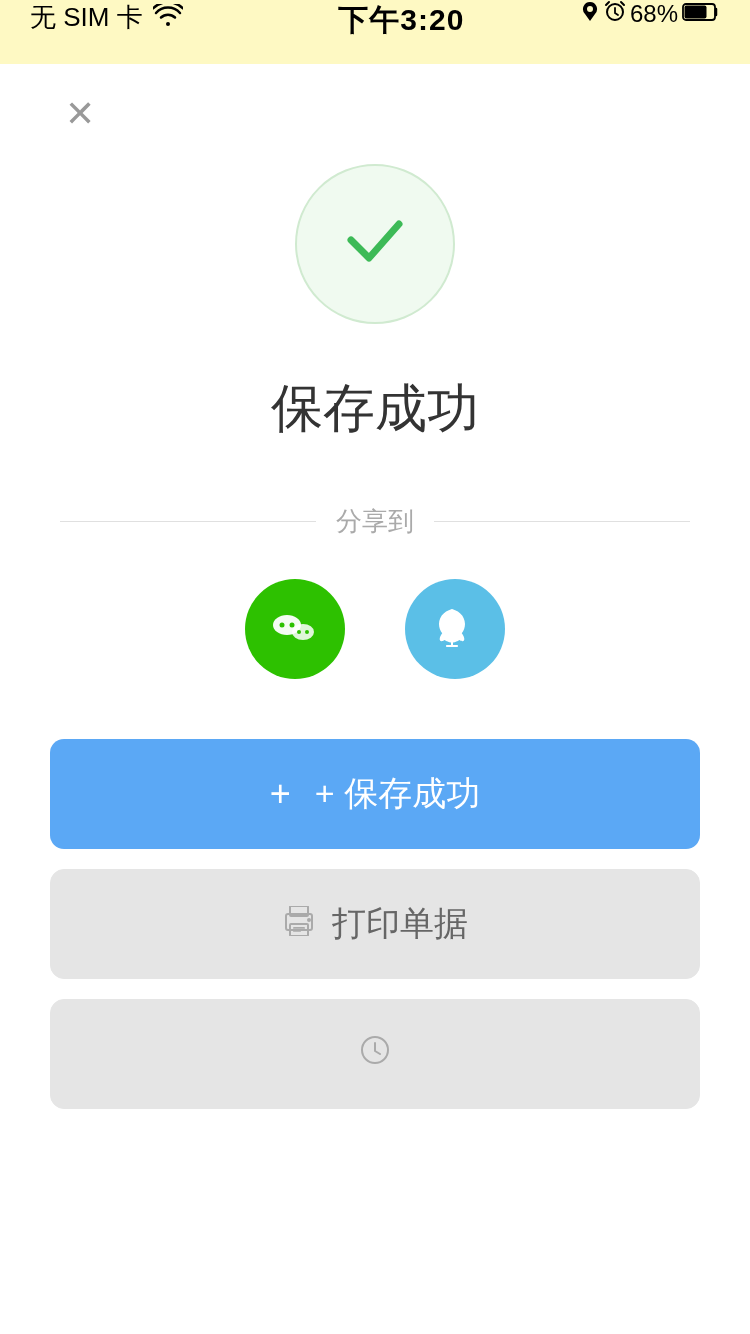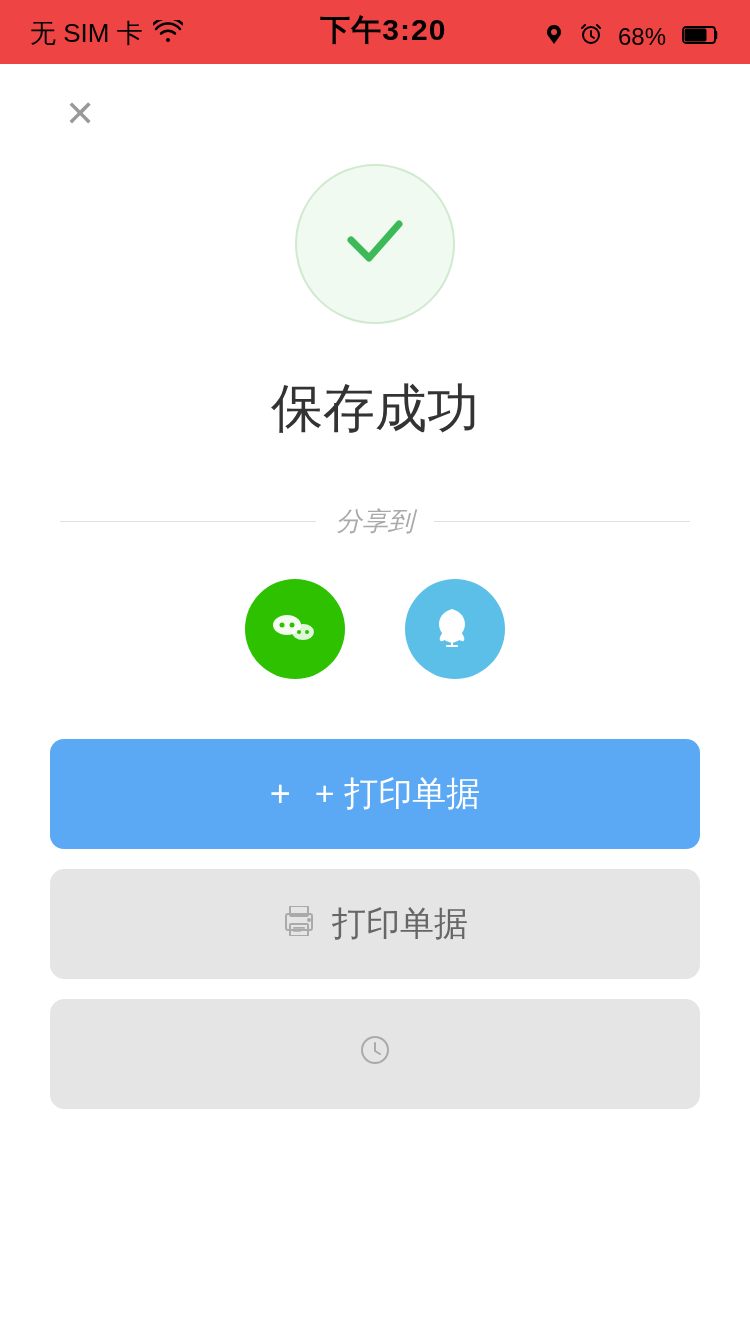--- a/index.html
+++ b/index.html
@@ -12,44 +12,44 @@
       font-family: -apple-system, "PingFang SC", "Helvetica Neue", sans-serif;
       overflow: hidden;
       position: relative;
     }
 
     
     .status-bar {
       width: 100%;
       height: 64px;
       display: flex;
-      align-items: flex-end;
+      align-items: flex-start;
       justify-content: space-between;
-      padding: 13px 30px;
-      background: #ef4444;
+      padding: 0 30px;
+      background: #fef9c3;
     }
     .status-left {
       display: flex;
       align-items: center;
       gap: 10px;
       font-size: 26px;
       color: #000;
       font-weight: 500;
     }
     .status-center {
       font-size: 30px;
       font-weight: 600;
       color: #000;
       letter-spacing: 1px;
       margin-left: 40px;
     }
     .status-right {
       display: flex;
       align-items: center;
-      gap: 16px;
+      gap: 4px;
       font-size: 24px;
       color: #000;
     }
 
     
     .close-btn {
       position: absolute;
       top: 84px;
       left: 50px;
       width: 60px;
@@ -100,21 +100,20 @@
       margin-bottom: 60px;
     }
 
     
     .share-section {
       width: 100%;
       display: flex;
       flex-direction: column;
       align-items: center;
       margin-bottom: 60px;
-      font-style: italic;
     }
 
     .share-divider {
       width: 100%;
       display: flex;
       align-items: center;
       padding: 0 60px;
       margin-bottom: 40px;
     }
     .divider-line {
@@ -270,21 +269,21 @@
           <path d="M30 10c-8.8 0-16 6.7-16 15 0 3.5 1.2 6.7 3.2 9.2-1.5 2-2.5 4.2-2.5 5.8 0 1 .4 1.7 1 2 .7.4 2.2.1 4-1 1.8 1.3 4 2.2 6.3 2.5v2.5h-4c-.6 0-1 .4-1 1s.4 1 1 1h10c.6 0 1-.4 1-1s-.4-1-1-1h-4v-2.5c2.3-.3 4.5-1.2 6.3-2.5 1.8 1.1 3.3 1.4 4 1 .6-.3 1-1 1-2 0-1.6-1-3.8-2.5-5.8 2-2.5 3.2-5.7 3.2-9.2 0-8.3-7.2-15-16-15z" fill="white"></path>
         </svg>
       </div>
     </div>
   </div>
 
   <div class="actions">
 
     <div class="action-btn action-btn-primary">
       <span style="font-size:36px;font-weight:300;">+</span>
-      <span style="margin-left:8px;">+ 打印单据</span>
+      <span style="margin-left:8px;">+ 保存成功</span>
     </div>
 
     <div class="action-btn action-btn-secondary">
       <span>
         <svg width="34" height="30" viewBox="0 0 34 30" fill="none">
           <rect x="4" y="8" width="26" height="16" rx="2" stroke="#aaa" stroke-width="2"></rect>
           <rect x="8" y="0" width="18" height="10" rx="1" stroke="#aaa" stroke-width="2"></rect>
           <rect x="8" y="18" width="18" height="12" rx="1" stroke="#aaa" stroke-width="2"></rect>
           <rect x="11" y="21" width="12" height="1.8" rx="1" fill="#aaa"></rect>
           <rect x="11" y="24" width="8" height="1.8" rx="1" fill="#aaa"></rect>

